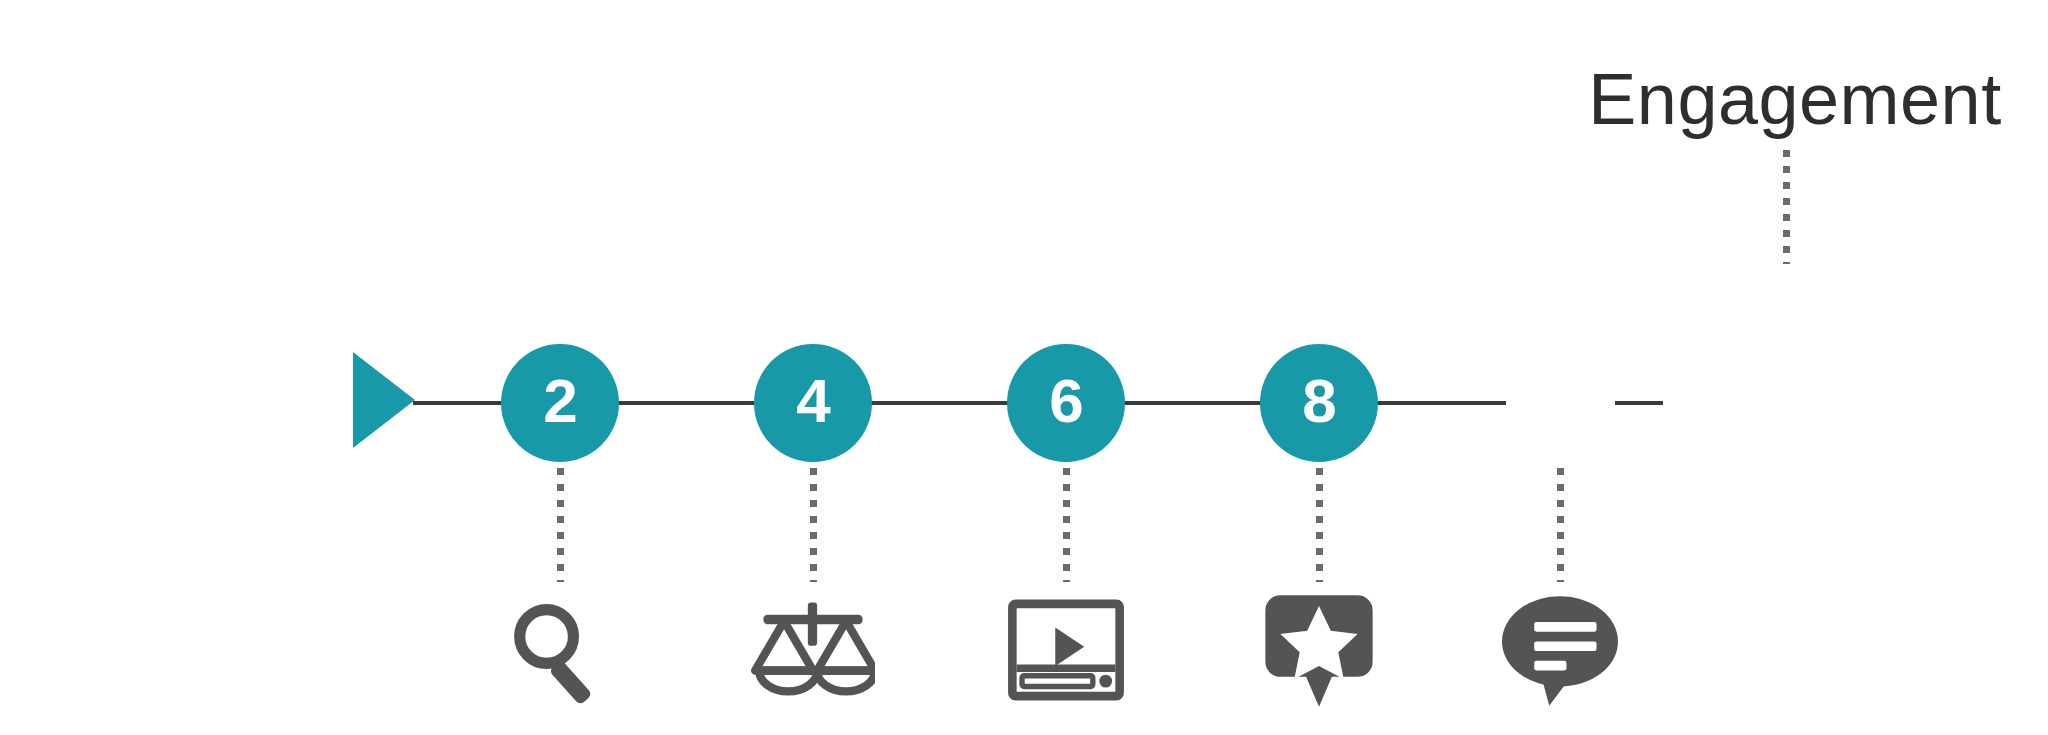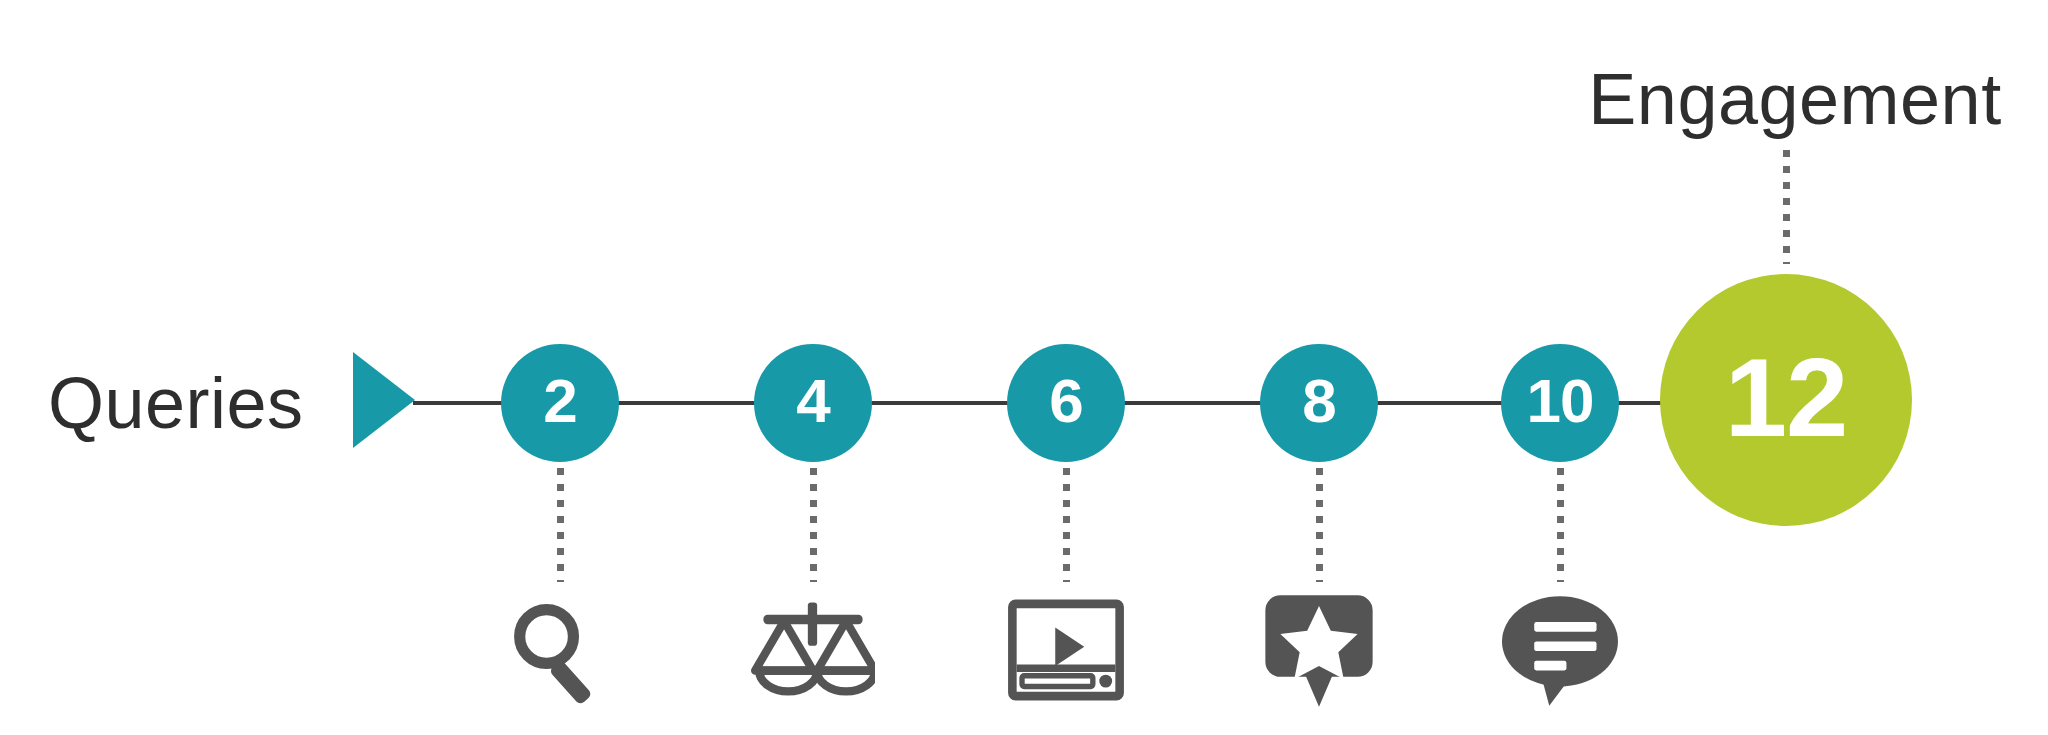--- a/index.html
+++ b/index.html
@@ -131,21 +131,20 @@
   }
   .icon-slot svg {
     display: block;
   }
 </style>
 </head>
 <body>
 
 <div id="canvas">
 
-  <div class="axis-label">Queries</div>
 
   <div class="start-arrow"></div>
 
   <div class="baseline-seg" style="left:413px; width:92px;"></div>
   <div class="baseline-seg" style="left:615px; width:144px;"></div>
   <div class="baseline-seg" style="left:868px; width:144px;"></div>
   <div class="baseline-seg" style="left:1121px; width:144px;"></div>
   <div class="baseline-seg" style="left:1374px; width:132px;"></div>
   <div class="baseline-seg" style="left:1615px; width:48px;"></div>
 
@@ -168,27 +167,21 @@
   </div>
 
   <div class="node teal" style="left:1066px; top:403px;">
     <span class="node-num">6</span>
   </div>
 
   <div class="node teal" style="left:1319px; top:403px;">
     <span class="node-num">8</span>
   </div>
 
-  <div class="node teal" style="left:1560px; top:403px;">
-    <span class="node-num">10</span>
-  </div>
-
-  <div class="node green" style="left:1786px; top:400px;">
-    <span class="node-num">12</span>
-  </div>
+
 
   <div class="icon-slot" style="left:560px; top:580px;">
     <svg width="112" height="112" viewBox="0 0 100 100">
       <circle cx="38" cy="38" r="24" fill="none" stroke="#545454" stroke-width="10"></circle>
       <rect x="52" y="58" width="15" height="42" rx="5" fill="#545454" transform="rotate(-42 59.5 79)"></rect>
     </svg>
   </div>
 
   <div class="icon-slot" style="left:813px; top:580px;">
     <svg width="124" height="112" viewBox="0 0 120 100">

